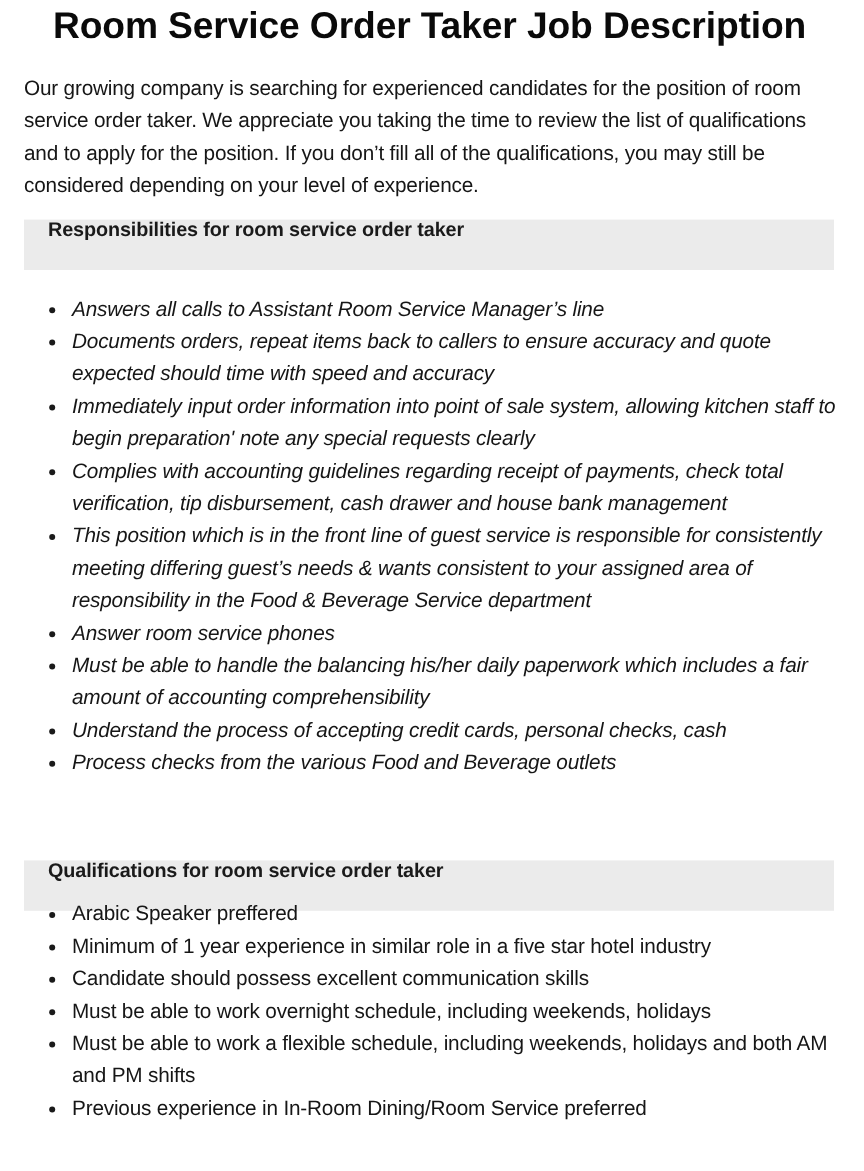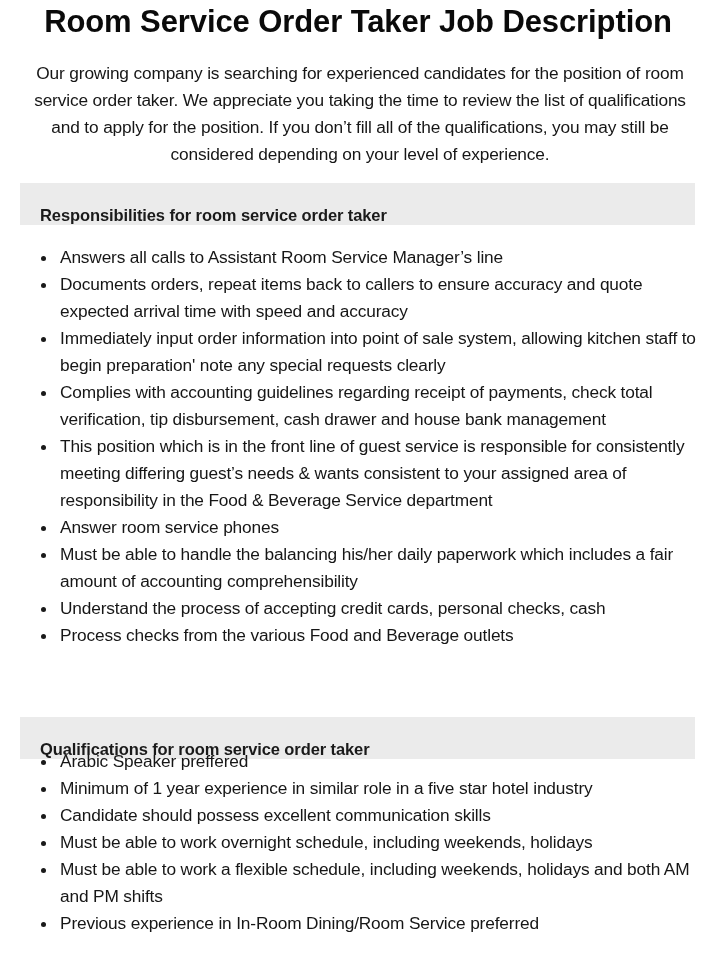--- a/index.html
+++ b/index.html
@@ -35,32 +35,31 @@
     .intro {
       position: absolute;
       left: 20px;
       top: 60px;
       width: 680px;
       margin: 0;
       font-size: 17.3px;
       line-height: 27px;
       color: #161616;
       letter-spacing: -0.15px;
-      text-align: center;
     }
     .section-header {
       position: absolute;
       left: 20px;
       width: 675px;
       height: 42px;
       background: #ebebeb;
       box-sizing: border-box;
       padding-left: 20px;
       display: flex;
-      align-items: flex-end;
+      align-items: flex-start;
     }
     .section-header span {
       font-size: 16.5px;
       font-weight: bold;
       color: #1a1a1a;
       letter-spacing: -0.1px;
     }
     ul.bullets {
       position: absolute;
       left: 20px;
@@ -94,23 +93,23 @@
 <div class="page">
 
   <h1 class="title">Room Service Order Taker Job Description</h1>
 
   <p class="intro">Our growing company is searching for experienced candidates for the position of room service order taker. We appreciate you taking the time to review the list of qualifications and to apply for the position. If you don’t fill all of the qualifications, you may still be considered depending on your level of experience.</p>
 
   <div class="section-header" style="top:183px;">
     <span>Responsibilities for room service order taker</span>
   </div>
 
-  <ul class="bullets" style="top:244px;">
+  <ul class="bullets" style="top:244px;font-style:italic;">
     <li>Answers all calls to Assistant Room Service Manager’s line</li>
-    <li>Documents orders, repeat items back to callers to ensure accuracy and quote expected arrival time with speed and accuracy</li>
+    <li>Documents orders, repeat items back to callers to ensure accuracy and quote expected should time with speed and accuracy</li>
     <li>Immediately input order information into point of sale system, allowing kitchen staff to begin preparation' note any special requests clearly</li>
     <li>Complies with accounting guidelines regarding receipt of payments, check total verification, tip disbursement, cash drawer and house bank management</li>
     <li>This position which is in the front line of guest service is responsible for consistently meeting differing guest’s needs &amp; wants consistent to your assigned area of responsibility in the Food &amp; Beverage Service department</li>
     <li>Answer room service phones</li>
     <li>Must be able to handle the balancing his/her daily paperwork which includes a fair amount of accounting comprehensibility</li>
     <li>Understand the process of accepting credit cards, personal checks, cash</li>
     <li>Process checks from the various Food and Beverage outlets</li>
   </ul>
 
   <div class="section-header" style="top:695px;margin-top:22px;">

